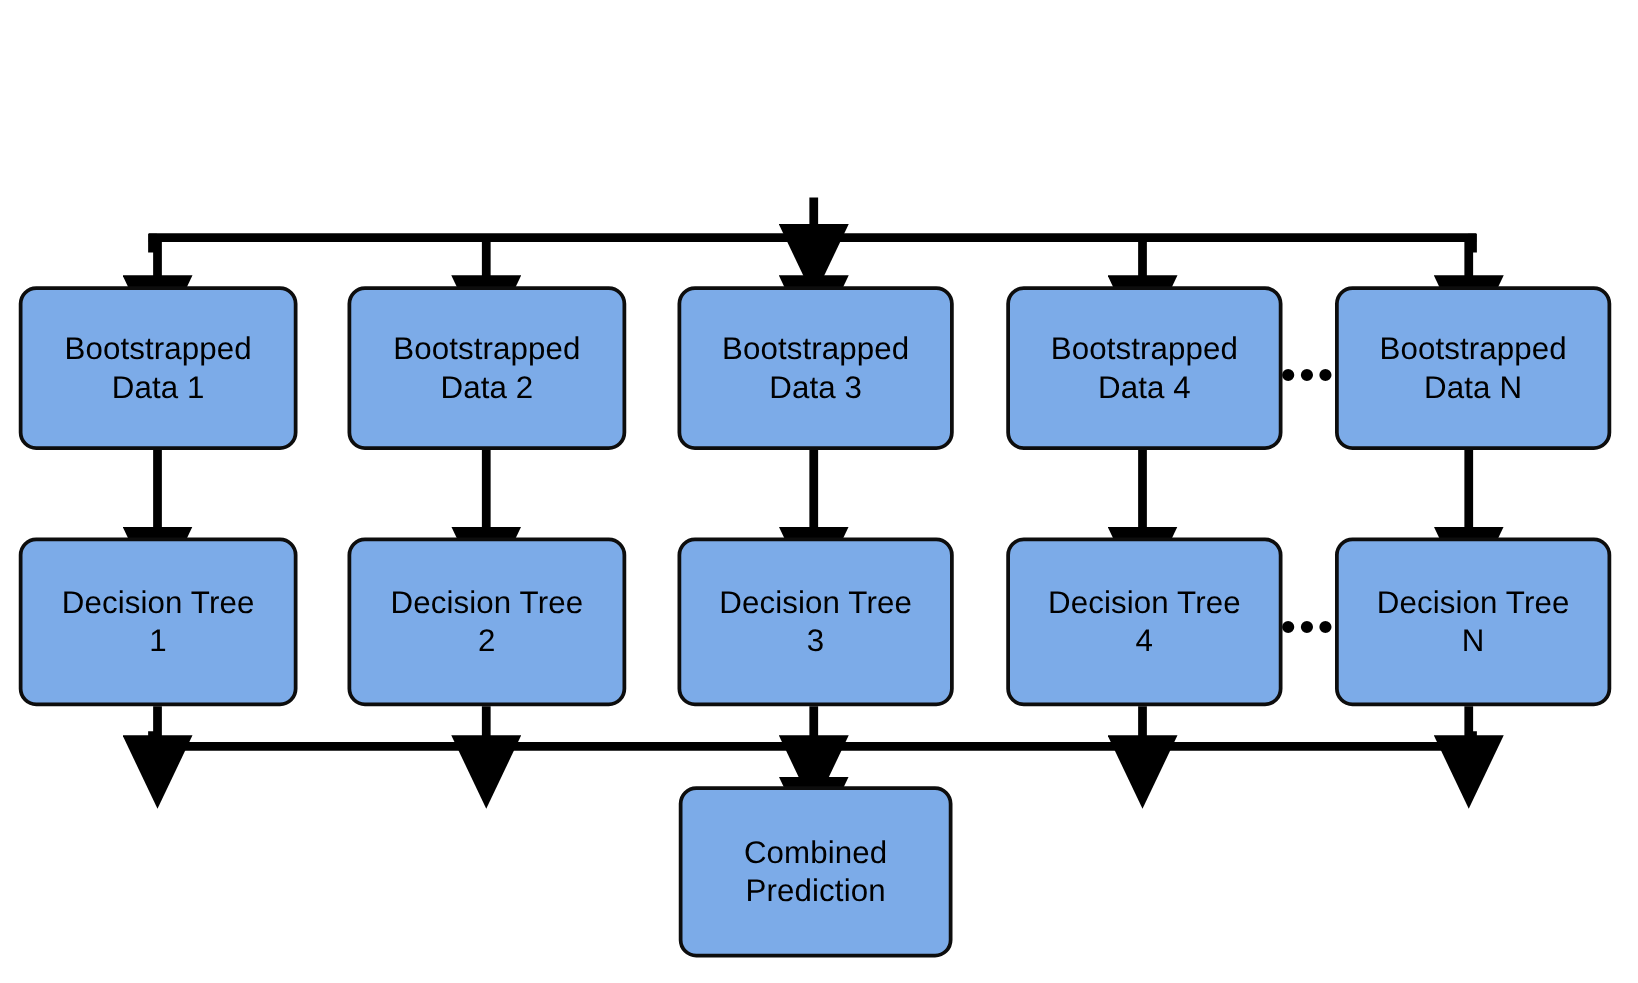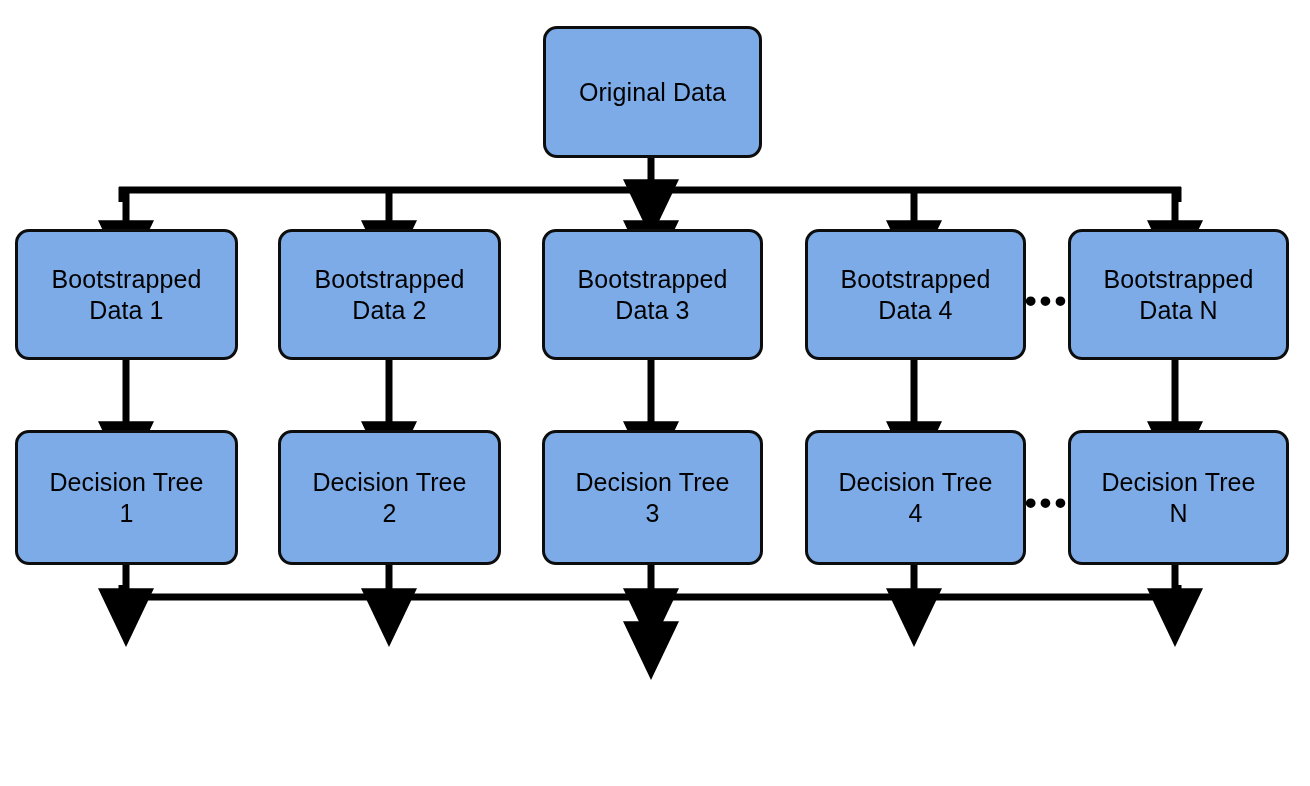--- a/index.html
+++ b/index.html
@@ -131,23 +131,20 @@
       <line x1="119" y1="597" x2="1181" y2="597" stroke="#000000" stroke-width="7"></line>
       <line x1="122" y1="585" x2="122" y2="600" stroke="#000000" stroke-width="7"></line>
       <line x1="1178" y1="585" x2="1178" y2="600" stroke="#000000" stroke-width="7"></line>
     </g>
 
     <g>
       <line x1="651" y1="597" x2="651" y2="624" stroke="#000000" stroke-width="7" marker-end="url(#ah)"></line>
     </g>
   </svg>
 
-  <div class="node" style="left:543px; top:26px; width:219px; height:132px;">
-    <span>Original Data</span>
-  </div>
 
   <div class="node" style="left:15px; top:229px; width:223px; height:131px;">
     <span>Bootstrapped
 Data 1</span>
   </div>
   <div class="node" style="left:278px; top:229px; width:223px; height:131px;">
     <span>Bootstrapped
 Data 2</span>
   </div>
   <div class="node" style="left:542px; top:229px; width:221px; height:131px;">
@@ -179,14 +176,18 @@
   <div class="node" style="left:805px; top:430px; width:221px; height:135px;">
     <span>Decision Tree
 4</span>
   </div>
   <div class="node" style="left:1068px; top:430px; width:221px; height:135px;">
     <span>Decision Tree
 N</span>
   </div>
   <div class="ellipsis" style="left:1028px; top:485px; width:38px; height:34px;">•••</div>
 
+  <div class="node" style="left:543px; top:629px; width:219px; height:137px;">
+    <span>Combined
+Prediction</span>
+  </div>
 
 </div>
 
 </body></html>

